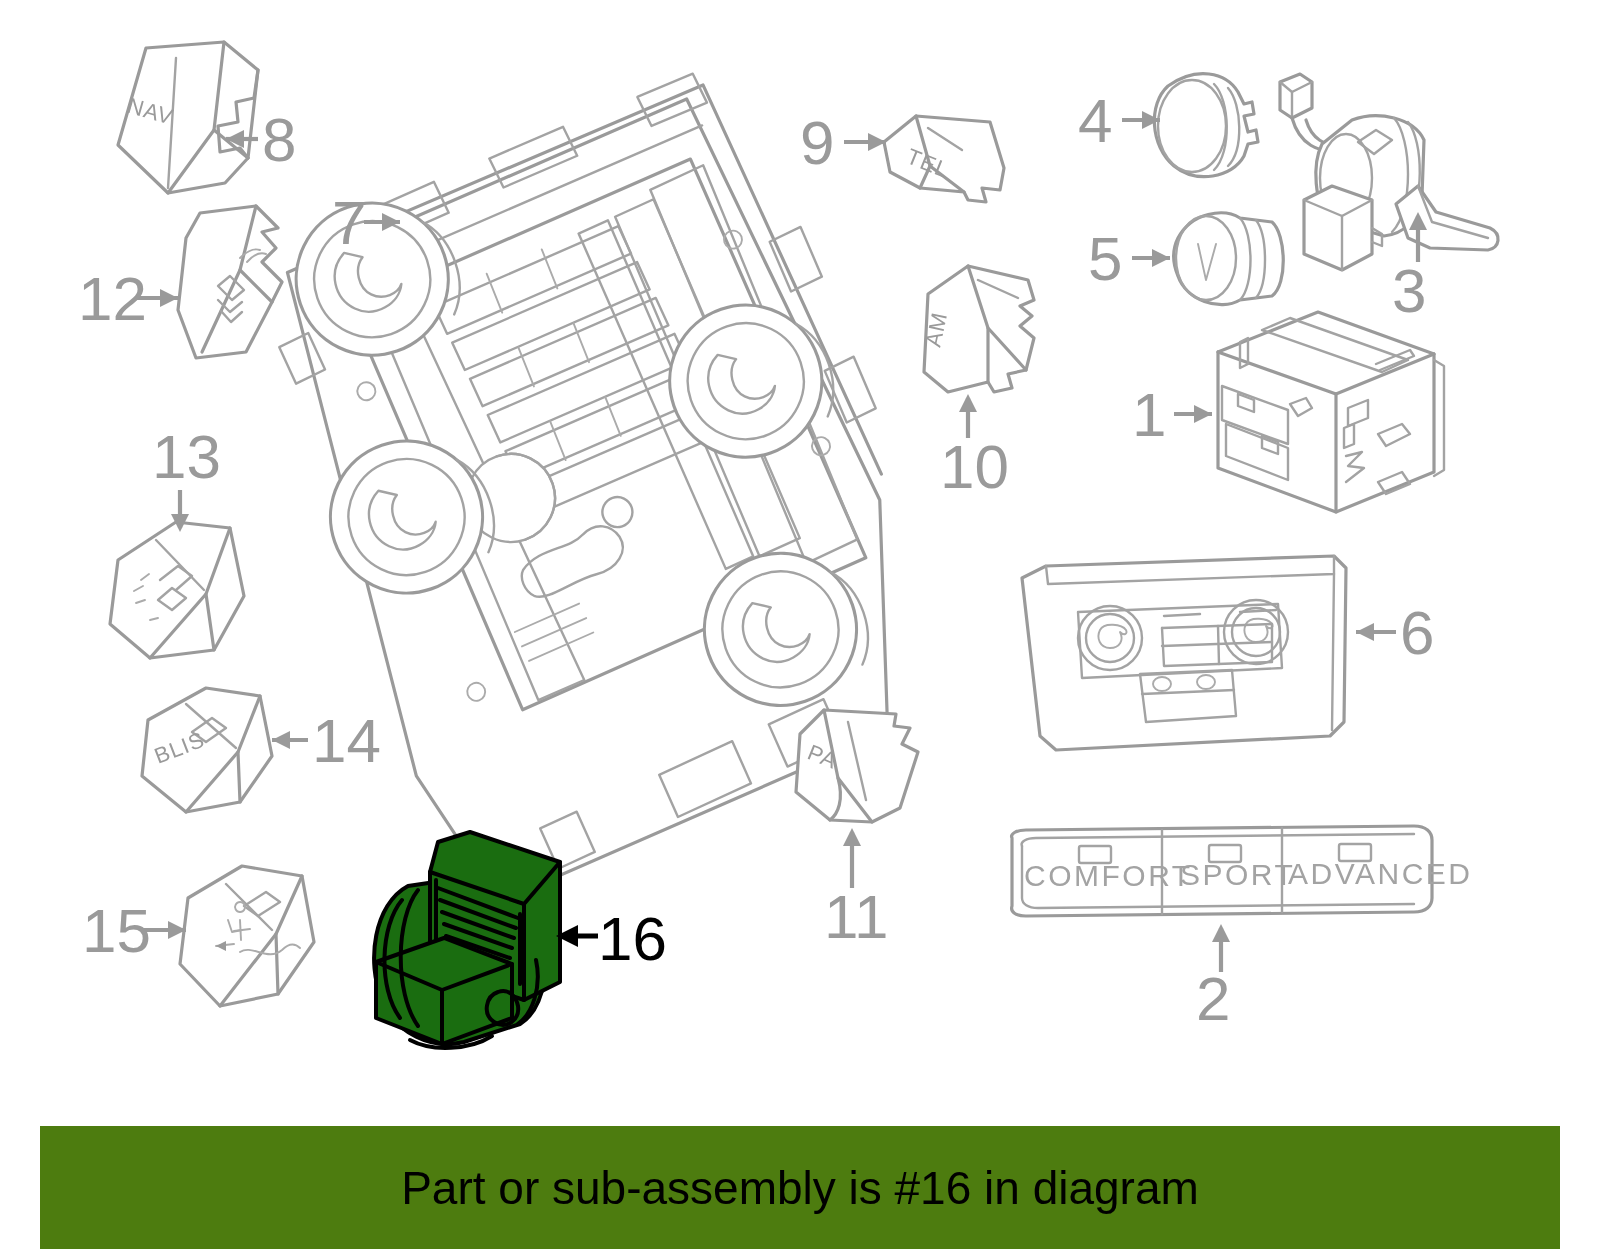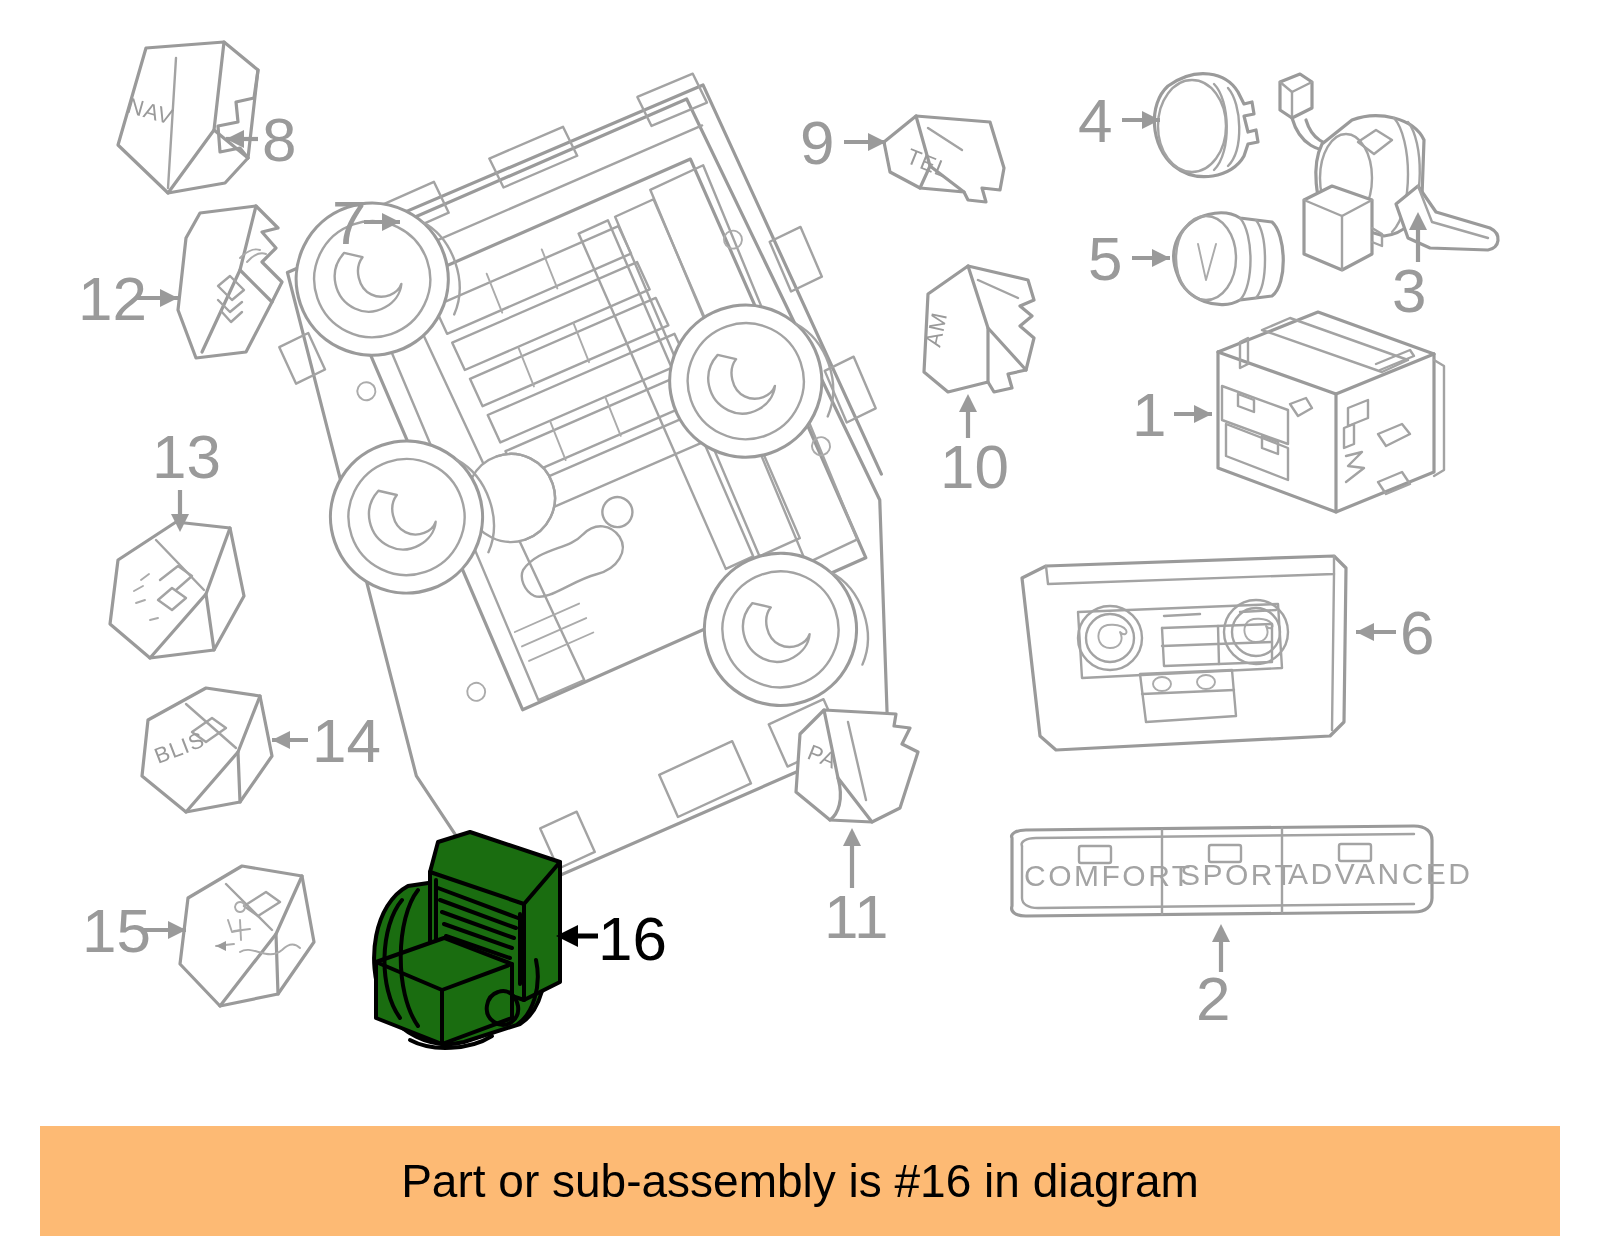--- a/index.html
+++ b/index.html
@@ -117,22 +117,22 @@
     font-family: "Liberation Sans", sans-serif;
     font-size: 30px;
     letter-spacing: 2.5px;
   }
   
   #notice-banner {
     position: absolute;
     left: 40px;
     top: 1126px;
     width: 1520px;
-    height: 110px;
-    background: #fdba74;
+    height: 123px;
+    background: #4d7c0f;
     box-sizing: border-box;
     display: flex;
     flex-direction: column;
     align-items: center;
     justify-content: center;
     overflow: hidden;
   }
   #notice-banner .line {
     color: #000000;
     font-family: "Liberation Sans", sans-serif;

